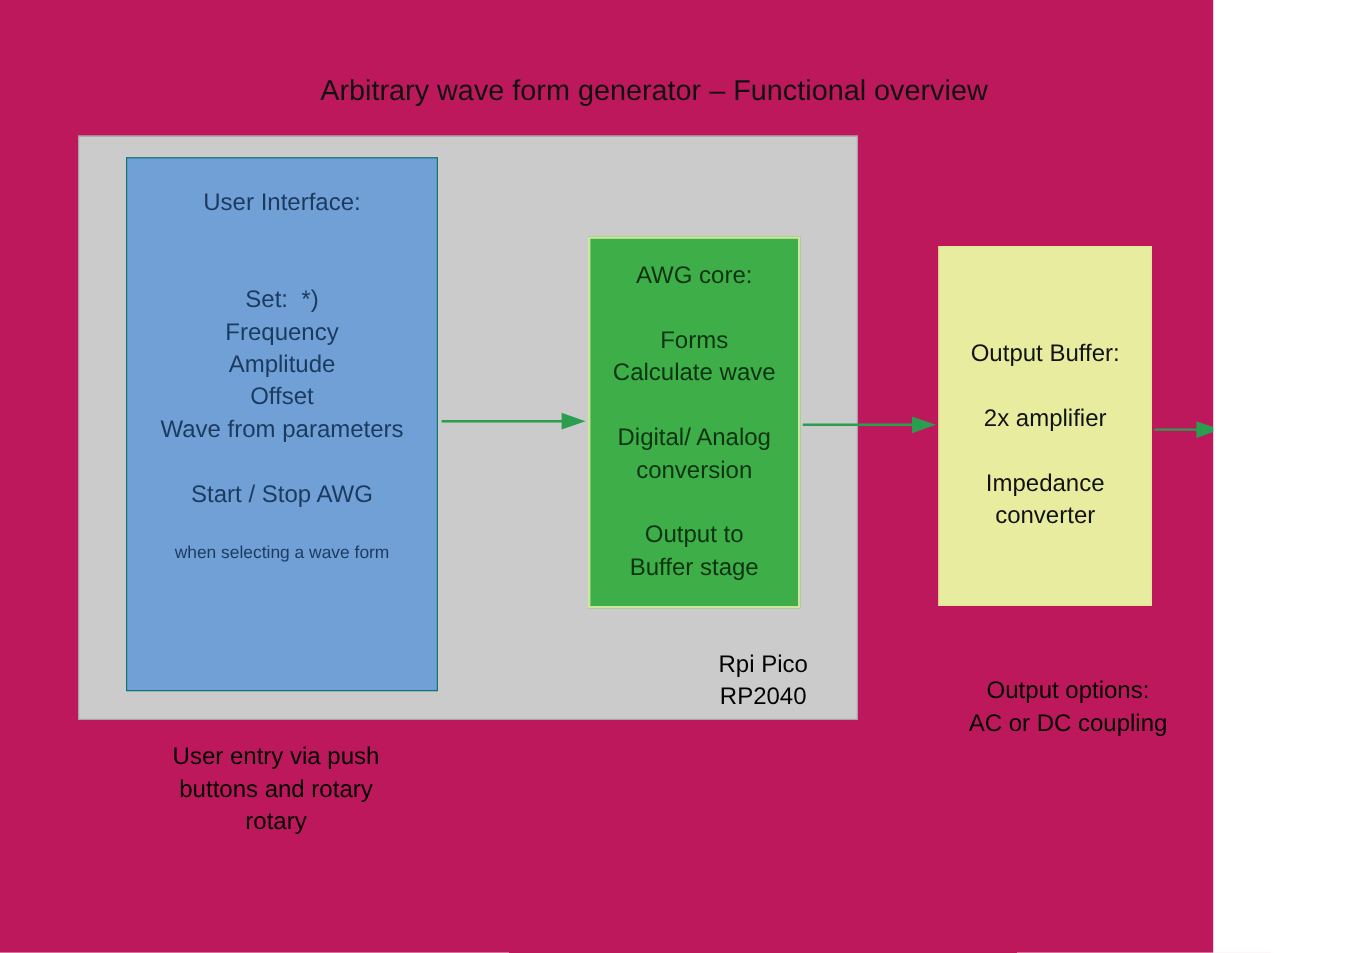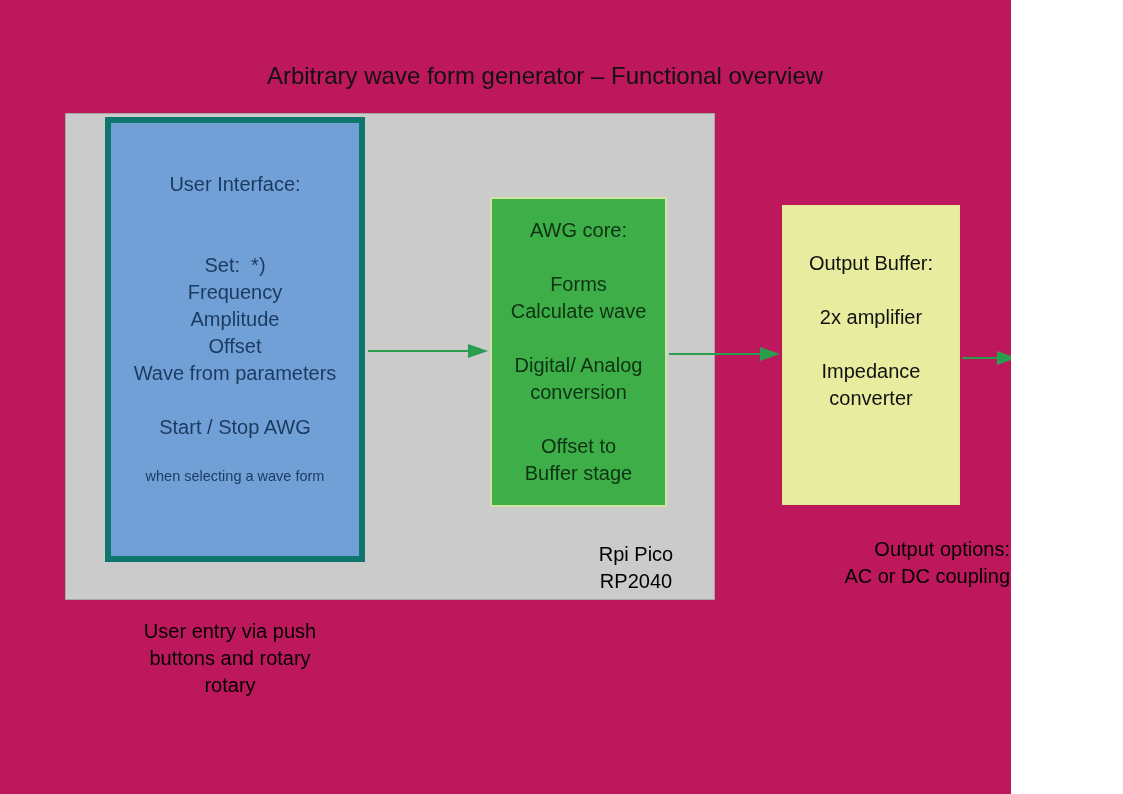--- a/index.html
+++ b/index.html
@@ -23,58 +23,58 @@
   #container {
     left: 65px; top: 113px; width: 650px; height: 487px;
     background: #cbcbcb;
     border: 1px solid #a6a6a6;
     box-sizing: border-box;
   }
 
   .block { box-sizing: border-box; text-align: center; }
 
   #ui-block {
-    left: 105px; top: 117px; width: 260px; height: 445px;
+    left: 105px; top: 131px; width: 260px; height: 445px;
     background: #71a0d6;
-    border: 6px solid #0f766e;
+    border: 1px solid #0f766e;
     color: #1b3a5f;
-    padding-top: 48px;
+    padding-top: 24px;
   }
   #awg-block {
     left: 490px; top: 197px; width: 177px; height: 310px;
     background: #3eae49;
     border: 2px solid #cfe49e;
     color: #0e3312;
     padding-top: 18px;
   }
   #buffer-block {
     left: 782px; top: 205px; width: 178px; height: 300px;
     background: #e7ec9e;
     border: 1px solid #e3e897;
     color: #111111;
-    padding-top: 44px;
+    padding-top: 76px;
   }
 
   .ln {
     min-height: 27px;
     line-height: 27px;
     font-size: 20px;
     white-space: pre-wrap;
   }
   .note { margin-top: 26px; color: #1b3a5f; }
   .note-ln {
     min-height: 18px;
     line-height: 18px;
     font-size: 14.5px;
     white-space: pre-wrap;
   }
 
   .caption .ln { font-size: 20px; }
   #chip-label   { left: 556px; top: 541px; width: 160px; text-align: center; }
-  #output-options-label { left: 770px; top: 536px; width: 240px; text-align: right; }
+  #output-options-label { left: 770px; top: 563px; width: 240px; text-align: center; }
   #user-entry-label     { left: 110px; top: 618px; width: 240px; text-align: center; }
   #wave-out-label       { left: 1001px; top: 330px; width: 68px;  text-align: center; }
 
   #arrows { left: 0; top: 0; width: 1123px; height: 794px; pointer-events: none; }
 </style>
 </head>
 <body>
 
 <div id="canvas">
 
@@ -100,21 +100,21 @@
 
   <div id="awg-block" class="abs block">
     <div class="ln">AWG core:</div>
     <div class="ln"></div>
     <div class="ln">Forms</div>
     <div class="ln">Calculate wave</div>
     <div class="ln"></div>
     <div class="ln">Digital/ Analog</div>
     <div class="ln">conversion</div>
     <div class="ln"></div>
-    <div class="ln">Offset to</div>
+    <div class="ln">Output to</div>
     <div class="ln">Buffer stage</div>
   </div>
 
   <div id="buffer-block" class="abs block">
     <div class="ln">Output Buffer:</div>
     <div class="ln"></div>
     <div class="ln">2x amplifier</div>
     <div class="ln"></div>
     <div class="ln">Impedance</div>
     <div class="ln">converter</div>

